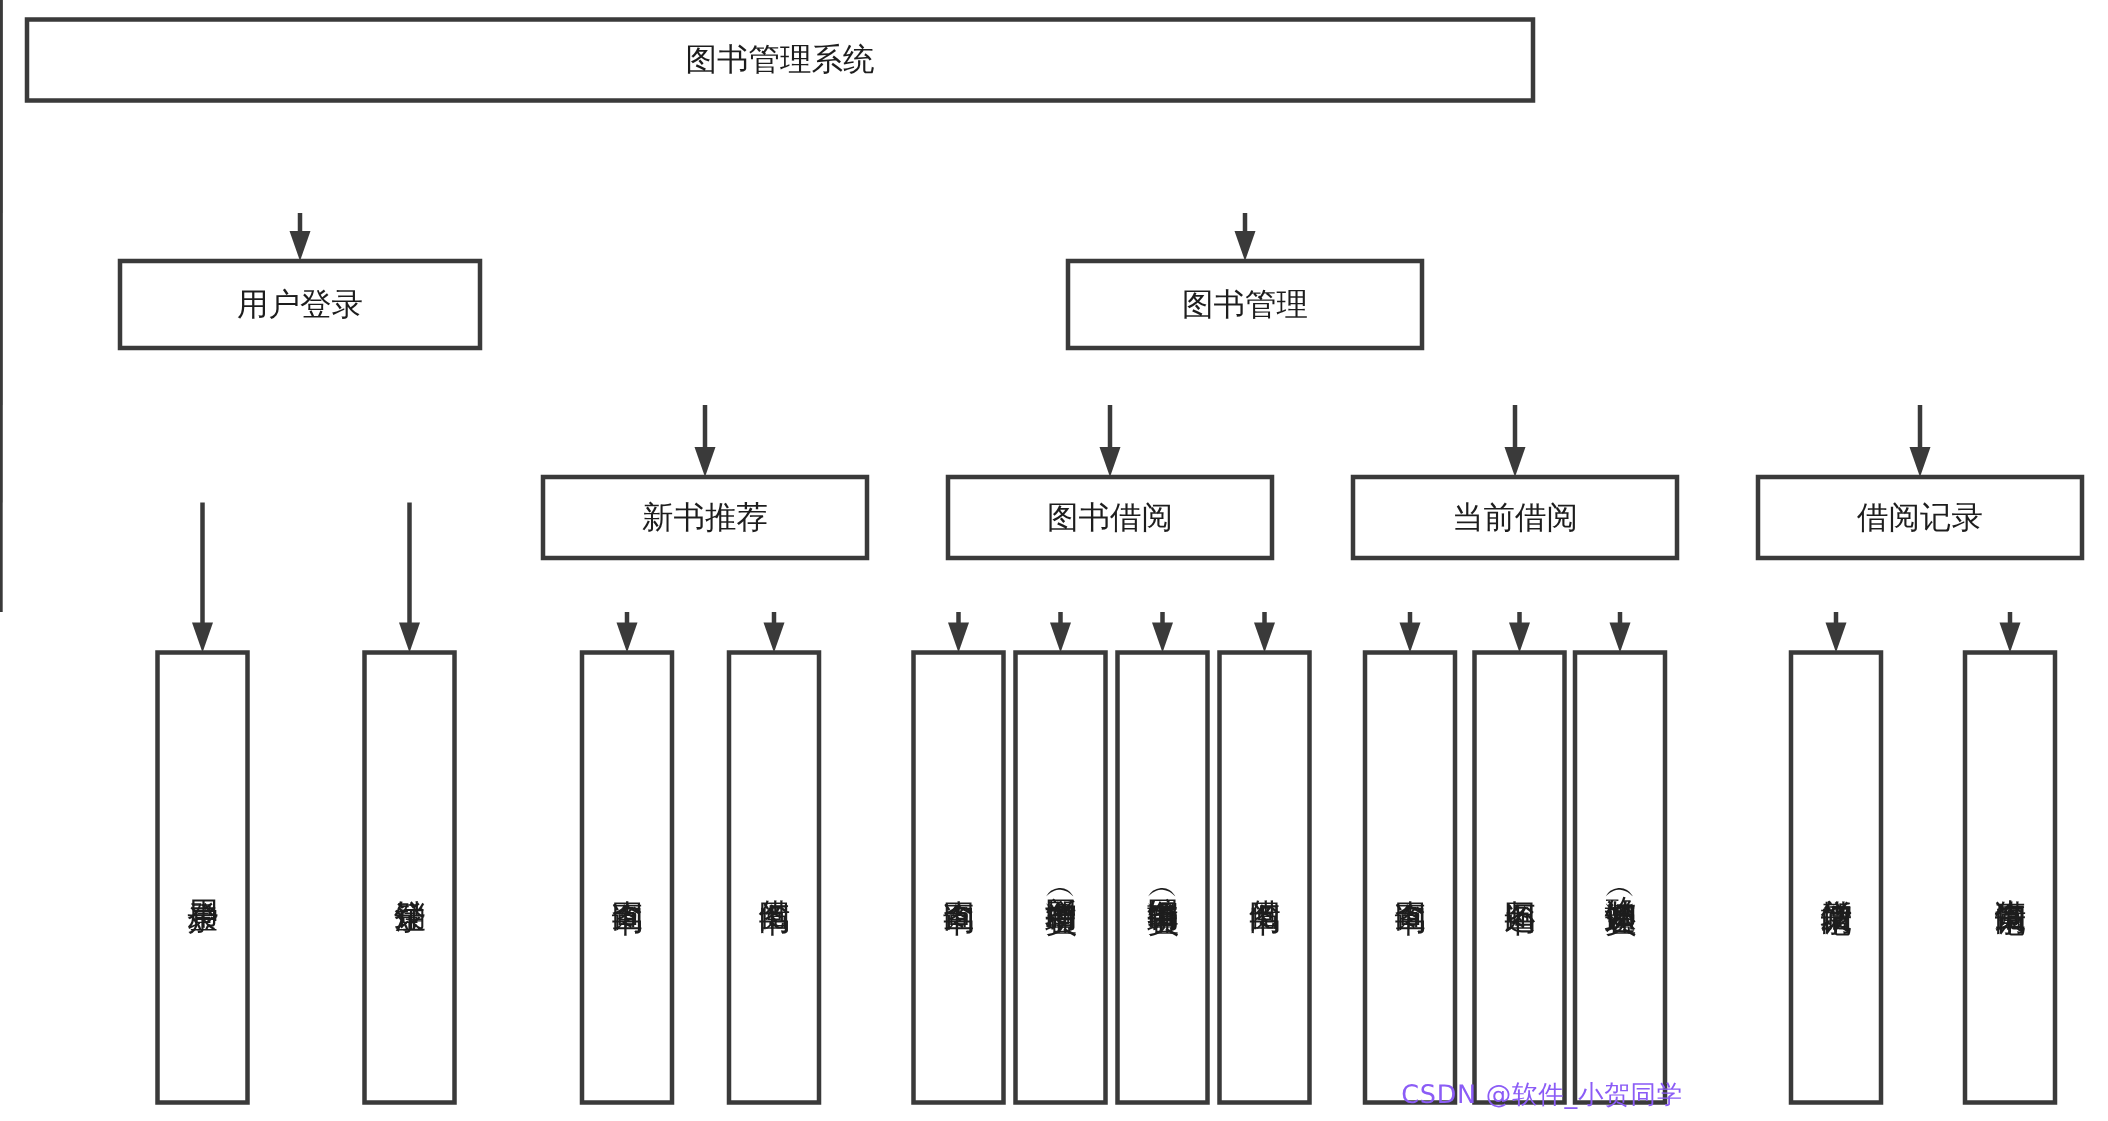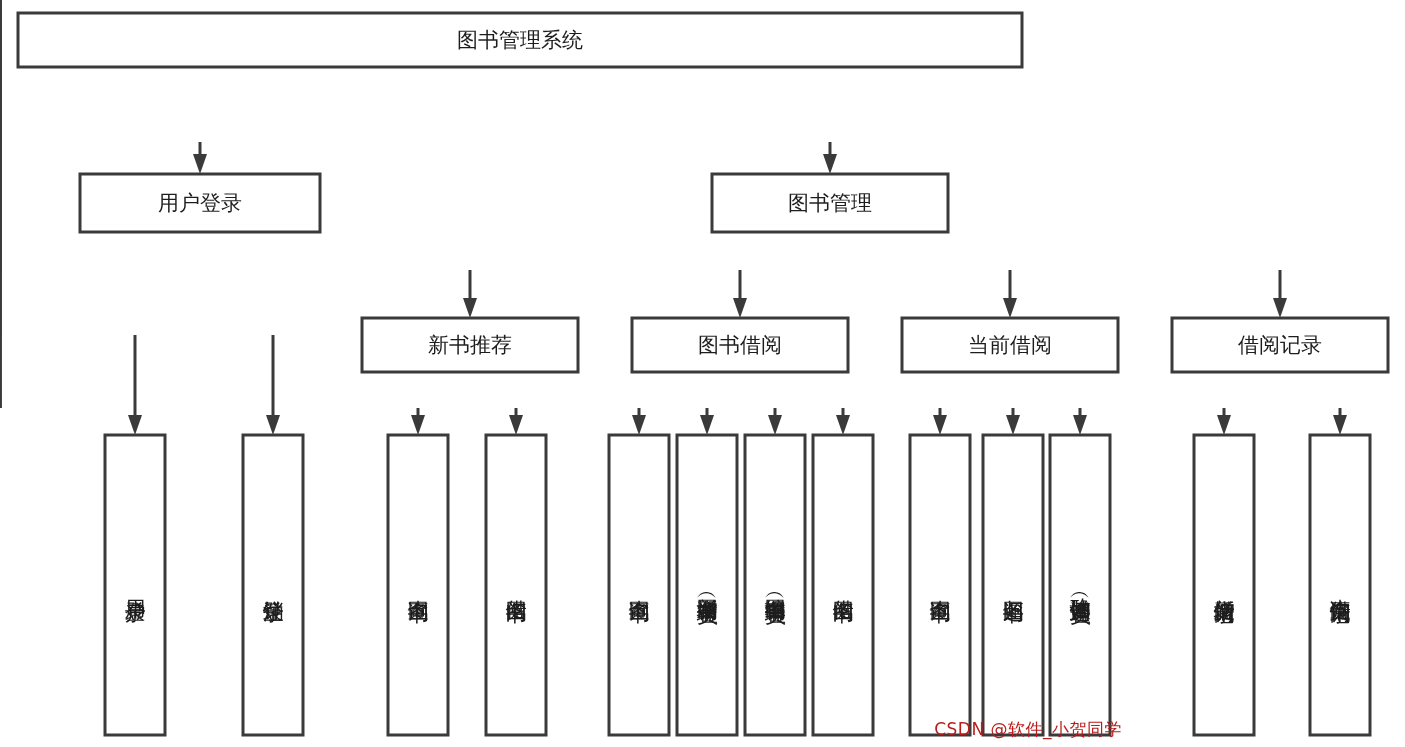--- a/index.html
+++ b/index.html
@@ -67,21 +67,21 @@
     letter-spacing: 1px;
     color: #1d1d1d;
     white-space: nowrap;
   }
   #watermark {
     position: absolute;
     right: 8px;
     bottom: 6px;
     font-family: "DejaVu Sans", "Liberation Sans", sans-serif;
     font-size: 17px;
-    color: #b91c1c;
+    color: #8b5cf6;
     letter-spacing: 0.5px;
     user-select: none;
   }
 </style>
 </head>
 <body>
 
 <div id="diagram-root">
 
   <svg id="flow-svg" viewBox="0 0 1405 747" xmlns="http://www.w3.org/2000/svg">

